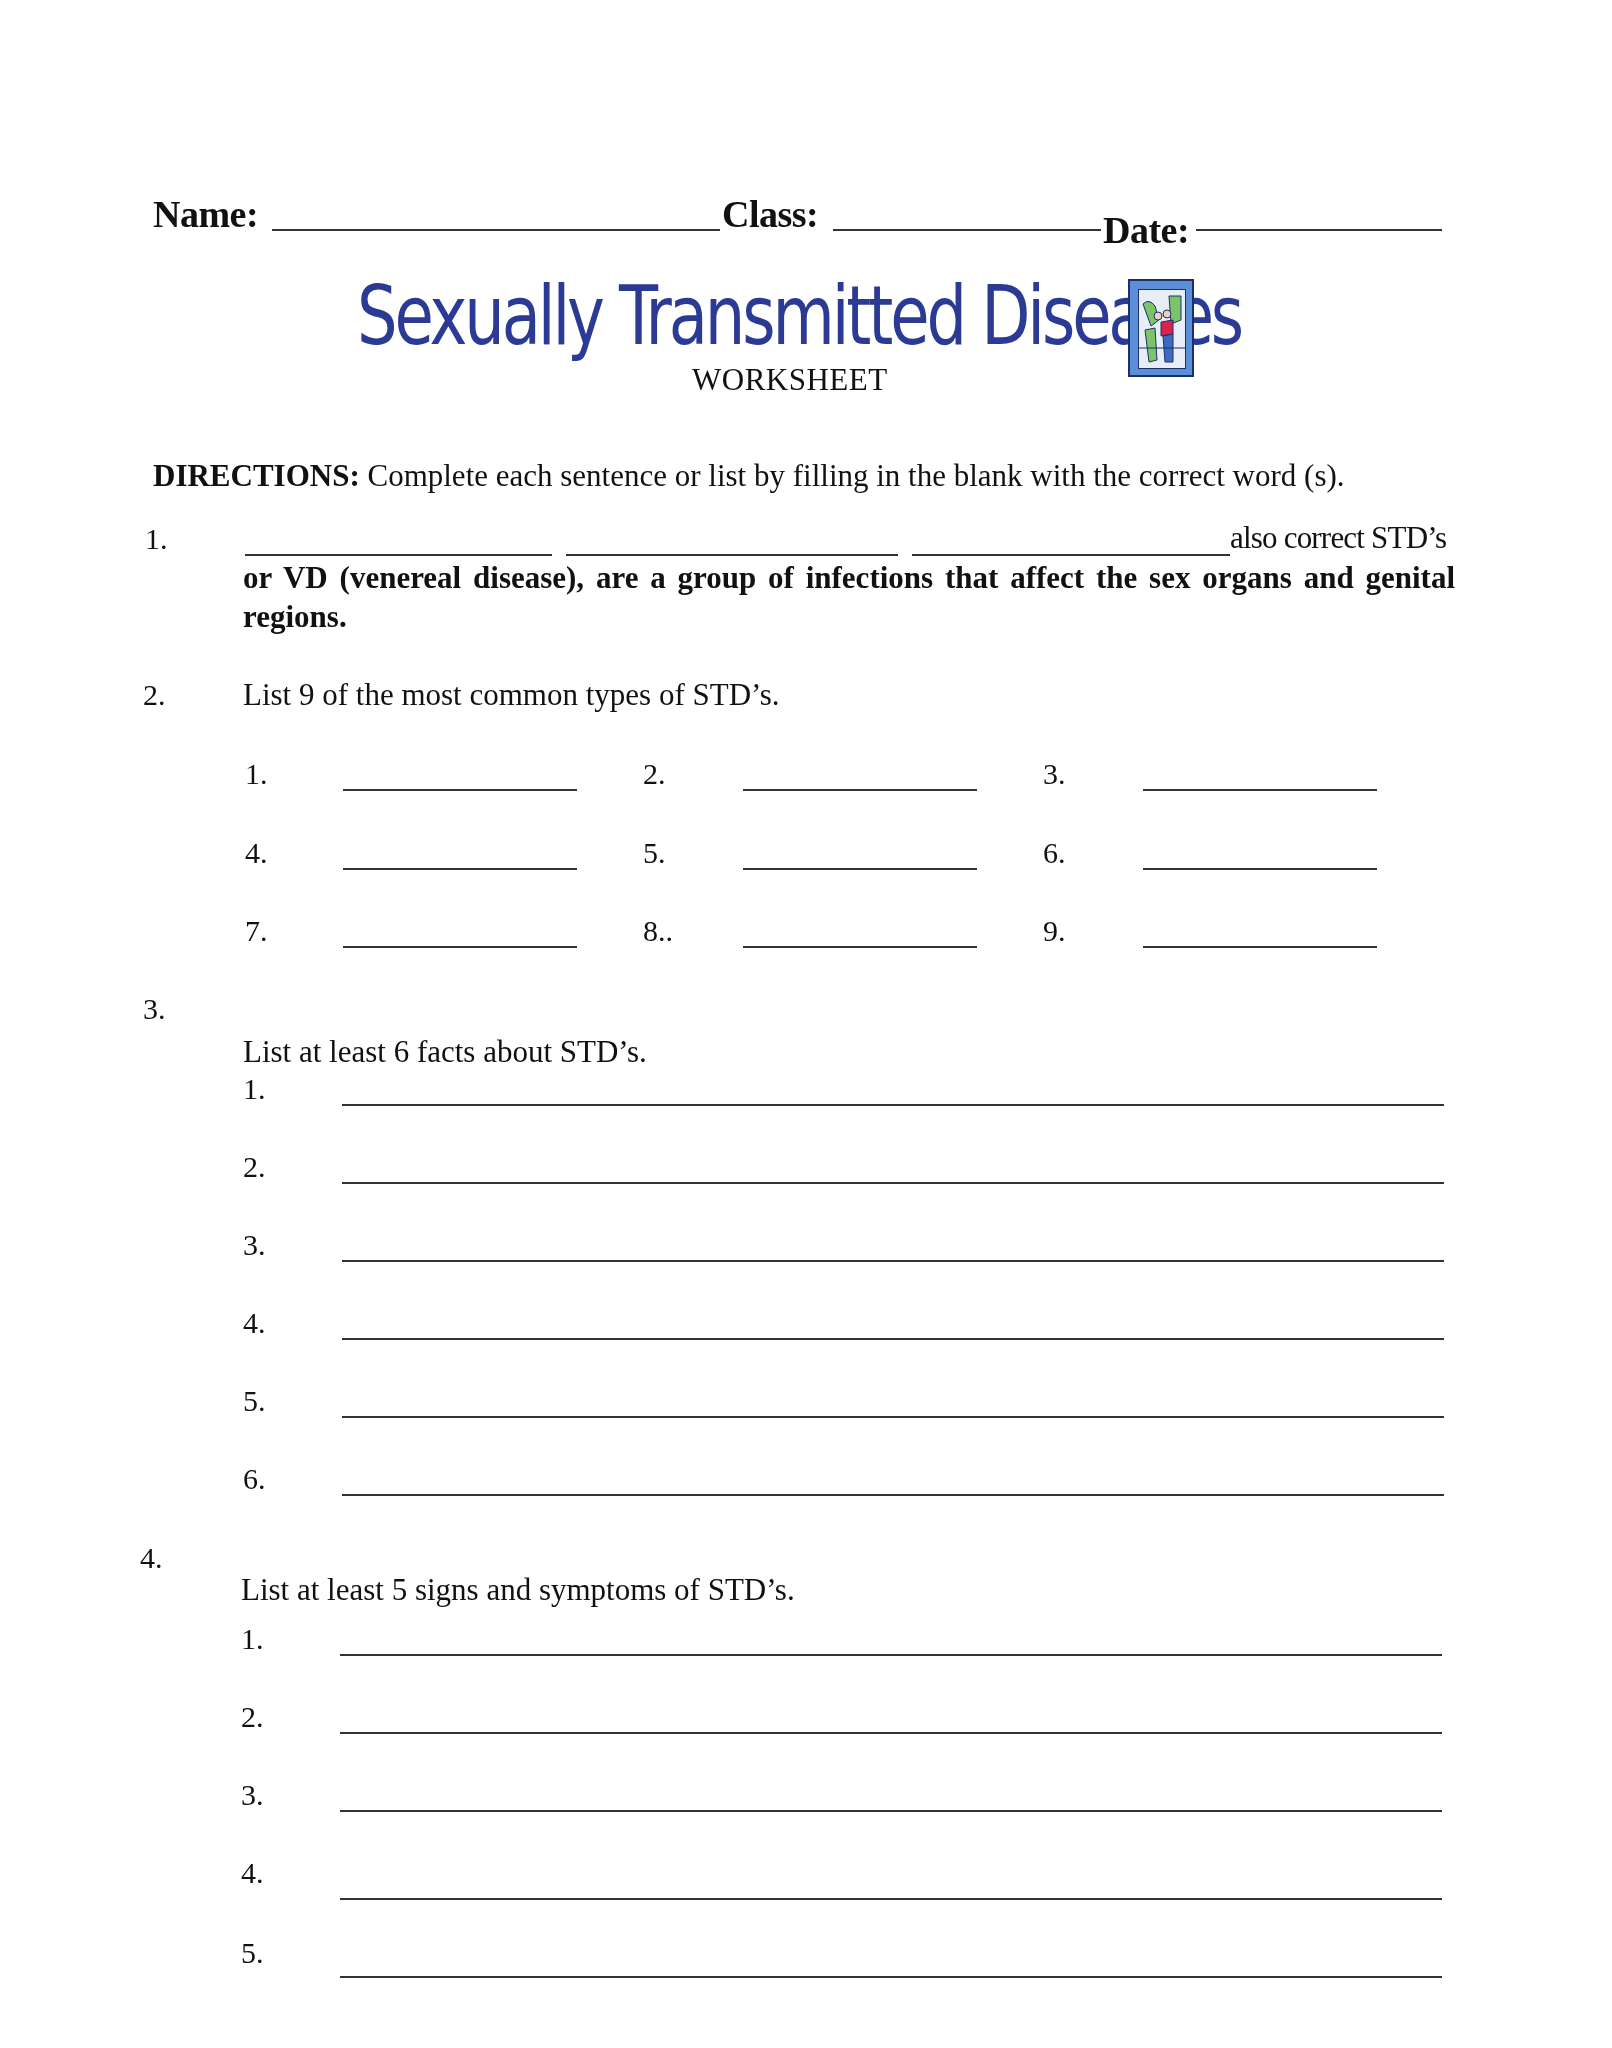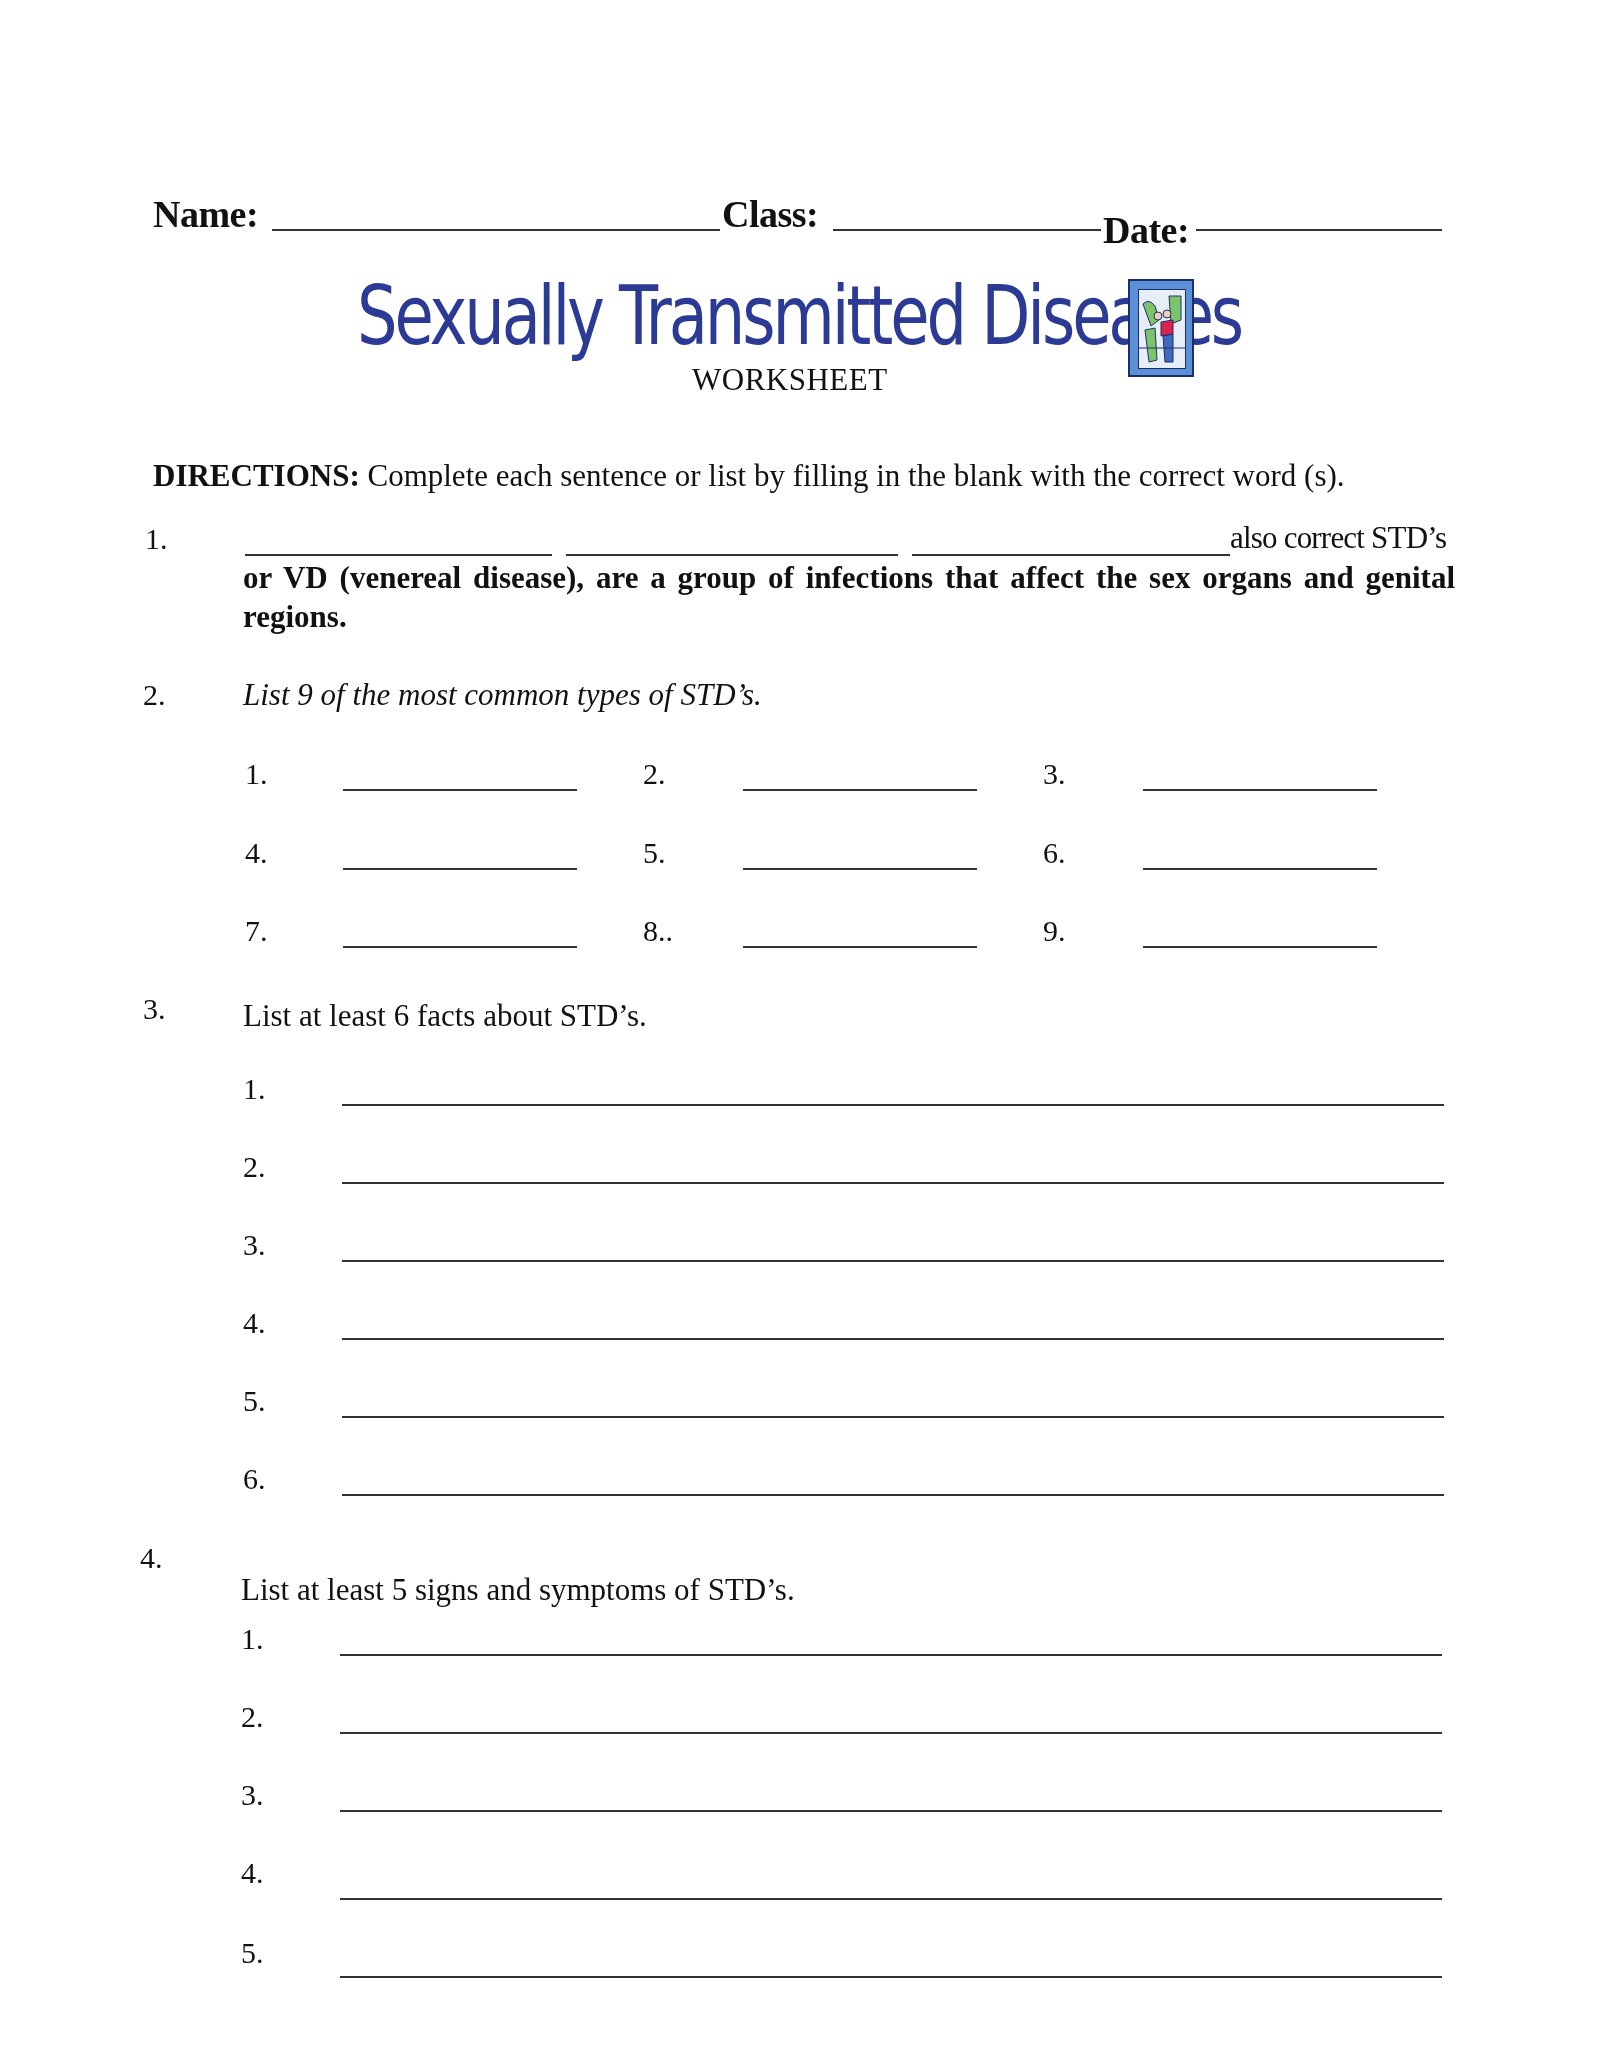--- a/index.html
+++ b/index.html
@@ -59,21 +59,21 @@
   <span class="abs num" style="left:145px; top:522px;">1.</span>
   <div class="uline" style="left:245px; top:554px; width:307px;"></div>
   <div class="uline" style="left:566px; top:554px; width:332px;"></div>
   <div class="uline" style="left:912px; top:554px; width:318px;"></div>
   <span class="abs txt" style="left:1230px; top:520px; letter-spacing:-0.8px;">also correct STD’s</span>
   <div class="abs q1para" style="left:243px; top:558px; width:1212px;font-weight:bold;">or VD (venereal disease), are a group of infections that affect the sex organs and genital regions.</div>
 </div>
 
 <div>
   <span class="abs num" style="left:143px; top:678px;">2.</span>
-  <span class="abs txt" style="left:243px; top:677px;font-style:italic;">List 9 of the most common types of STD’s.</span>
+  <span class="abs txt" style="left:243px; top:677px;">List 9 of the most common types of STD’s.</span>
 
   <span class="abs num" style="left:245px; top:757px;">1.</span>
   <div class="uline" style="left:343px; top:789px; width:234px;"></div>
   <span class="abs num" style="left:643px; top:757px;">2.</span>
   <div class="uline" style="left:743px; top:789px; width:234px;"></div>
   <span class="abs num" style="left:1043px; top:757px;">3.</span>
   <div class="uline" style="left:1143px; top:789px; width:234px;"></div>
 
   <span class="abs num" style="left:245px; top:836px;">4.</span>
   <div class="uline" style="left:343px; top:868px; width:234px;"></div>
@@ -85,21 +85,21 @@
   <span class="abs num" style="left:245px; top:914px;">7.</span>
   <div class="uline" style="left:343px; top:946px; width:234px;"></div>
   <span class="abs num" style="left:643px; top:914px;">8..</span>
   <div class="uline" style="left:743px; top:946px; width:234px;"></div>
   <span class="abs num" style="left:1043px; top:914px;">9.</span>
   <div class="uline" style="left:1143px; top:946px; width:234px;"></div>
 </div>
 
 <div>
   <span class="abs num" style="left:143px; top:992px;">3.</span>
-  <span class="abs txt" style="left:243px; top:998px;">List at least 6 facts about STD’s.</span>
+  <span class="abs txt" style="left:243px; top:1034px;">List at least 6 facts about STD’s.</span>
 
   <span class="abs num" style="left:243px; top:1072px;">1.</span>
   <div class="uline" style="left:342px; top:1104px; width:1102px;"></div>
   <span class="abs num" style="left:243px; top:1150px;">2.</span>
   <div class="uline" style="left:342px; top:1182px; width:1102px;"></div>
   <span class="abs num" style="left:243px; top:1228px;">3.</span>
   <div class="uline" style="left:342px; top:1260px; width:1102px;"></div>
   <span class="abs num" style="left:243px; top:1306px;">4.</span>
   <div class="uline" style="left:342px; top:1338px; width:1102px;"></div>
   <span class="abs num" style="left:243px; top:1384px;">5.</span>

